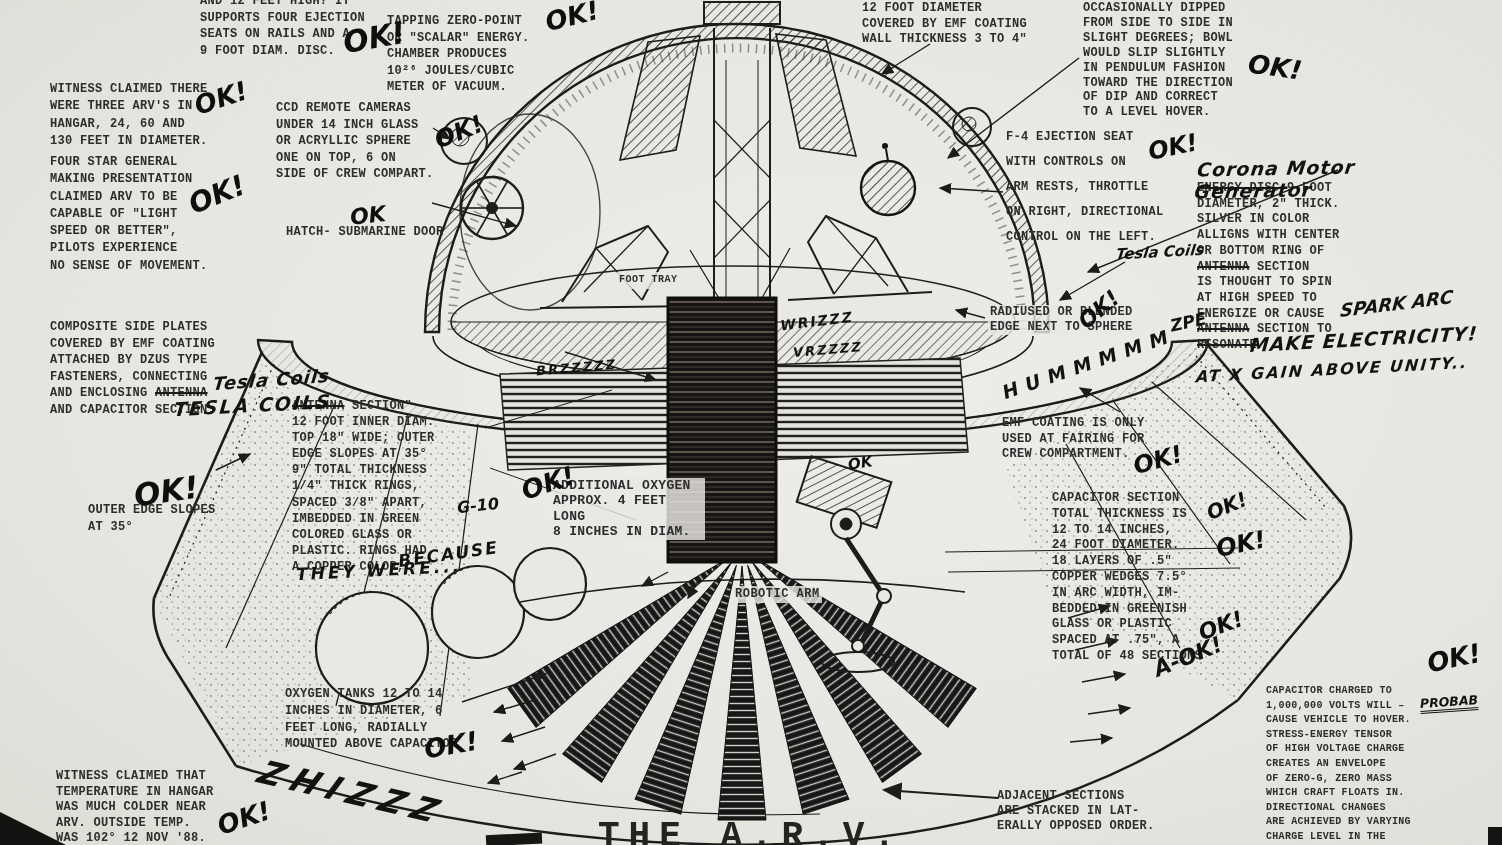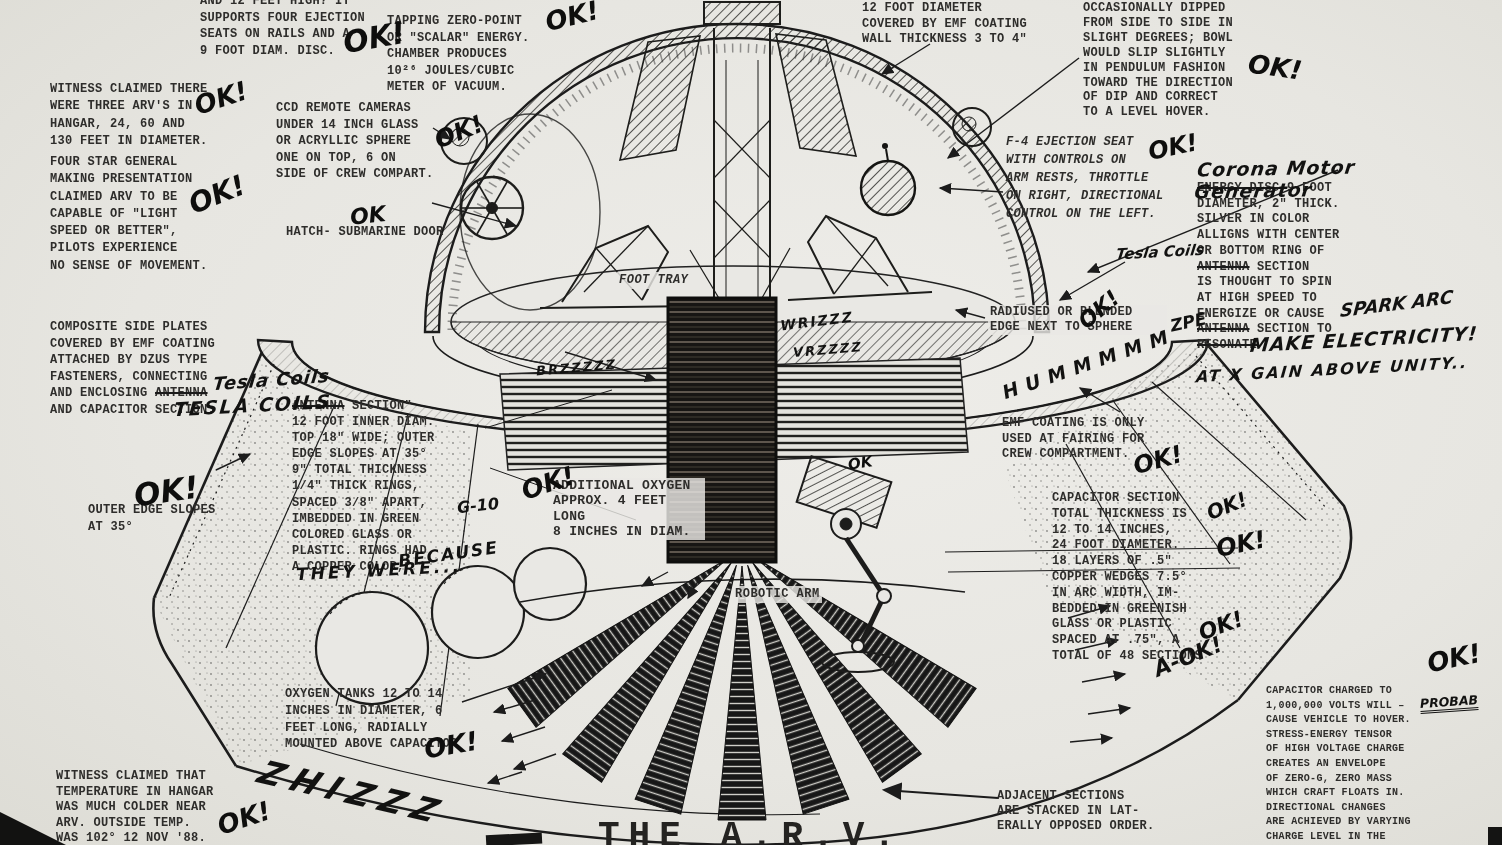--- a/index.html
+++ b/index.html
@@ -22,29 +22,29 @@
   #n-ccd{left:276px;top:100px;width:190px;}
   #n-hatch{left:286px;top:196px;width:260px;margin-top:28px;}
   #n-composite{left:50px;top:319px;width:210px;}
   #n-outeredge{left:88px;top:458px;width:160px;margin-top:44px;}
   #n-antsec{left:292px;top:398px;width:185px;line-height:16.1px;}
   #n-addoxy{left:551px;top:478px;width:150px;font-size:13px;line-height:15.4px;}
   #n-oxytanks{left:285px;top:686px;width:200px;line-height:16.8px;}
   #n-wtemp{left:56px;top:769px;width:190px;line-height:15.6px;}
   #n-12foot{left:862px;top:1px;width:210px;line-height:15.5px;}
   #n-occas{left:1083px;top:1px;width:185px;line-height:14.9px;}
-  #n-f4{left:1006px;top:133px;width:185px;line-height:18px;font-style:italic;}
+  #n-f4{left:1006px;top:125px;width:185px;line-height:25px;}
   #n-corona-det{left:1197px;top:181px;width:185px;line-height:15.7px;}
   #n-radiused{left:988px;top:305px;width:175px;line-height:15.2px;}
   #n-emf{left:1002px;top:416px;width:175px;line-height:15.6px;}
   #n-capsec{left:1052px;top:491px;width:180px;line-height:15.8px;}
   #n-capchg{left:1266px;top:684px;width:210px;font-size:10px;line-height:14.6px;}
   #n-adjacent{left:997px;top:789px;width:185px;line-height:15.2px;}
   #n-robarm{left:733px;top:586px;font-size:12px;letter-spacing:.5px;}
-  #n-foottray{left:617px;top:272px;font-size:12px;letter-spacing:.5px;font-style:italic;}
+  #n-foottray{left:617px;top:272px;font-size:10px;letter-spacing:.5px;}
   
   #h-tesla1{left:213px;top:369px;font-size:18px;transform:rotate(-4deg) skewX(-10deg);letter-spacing:1px;}
   #h-tesla2{left:174px;top:394px;font-size:19px;transform:rotate(-3deg) skewX(-8deg);letter-spacing:2px;}
   #h-tesla3{left:1116px;top:243px;font-size:15px;transform:rotate(-3deg) skewX(-10deg);}
   #h-g10{left:457px;top:496px;font-size:16px;transform:rotate(-6deg);}
   #h-because{left:398px;top:544px;font-size:17px;transform:rotate(-8deg);letter-spacing:2px;}
   #h-theywere{left:296px;top:560px;font-size:17px;transform:rotate(-3deg);letter-spacing:3px;}
   #h-corona-title{left:1196px;top:156px;font-size:19px;transform:rotate(-1deg) skewX(-8deg);letter-spacing:1px;width:280px;}
   #h-sparkarc{left:1340px;top:293px;font-size:18px;transform:rotate(-7deg) skewX(-12deg);}
   #h-makeel{left:1250px;top:328px;font-size:19px;transform:rotate(-3deg) skewX(-8deg);letter-spacing:1px;}

